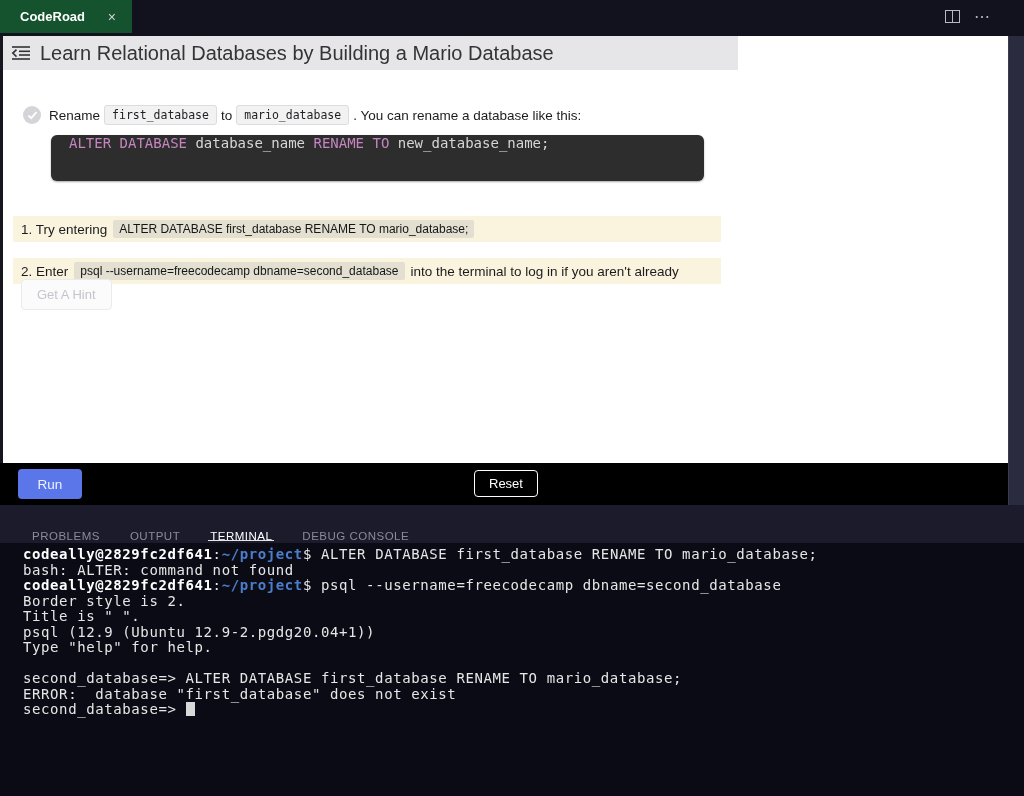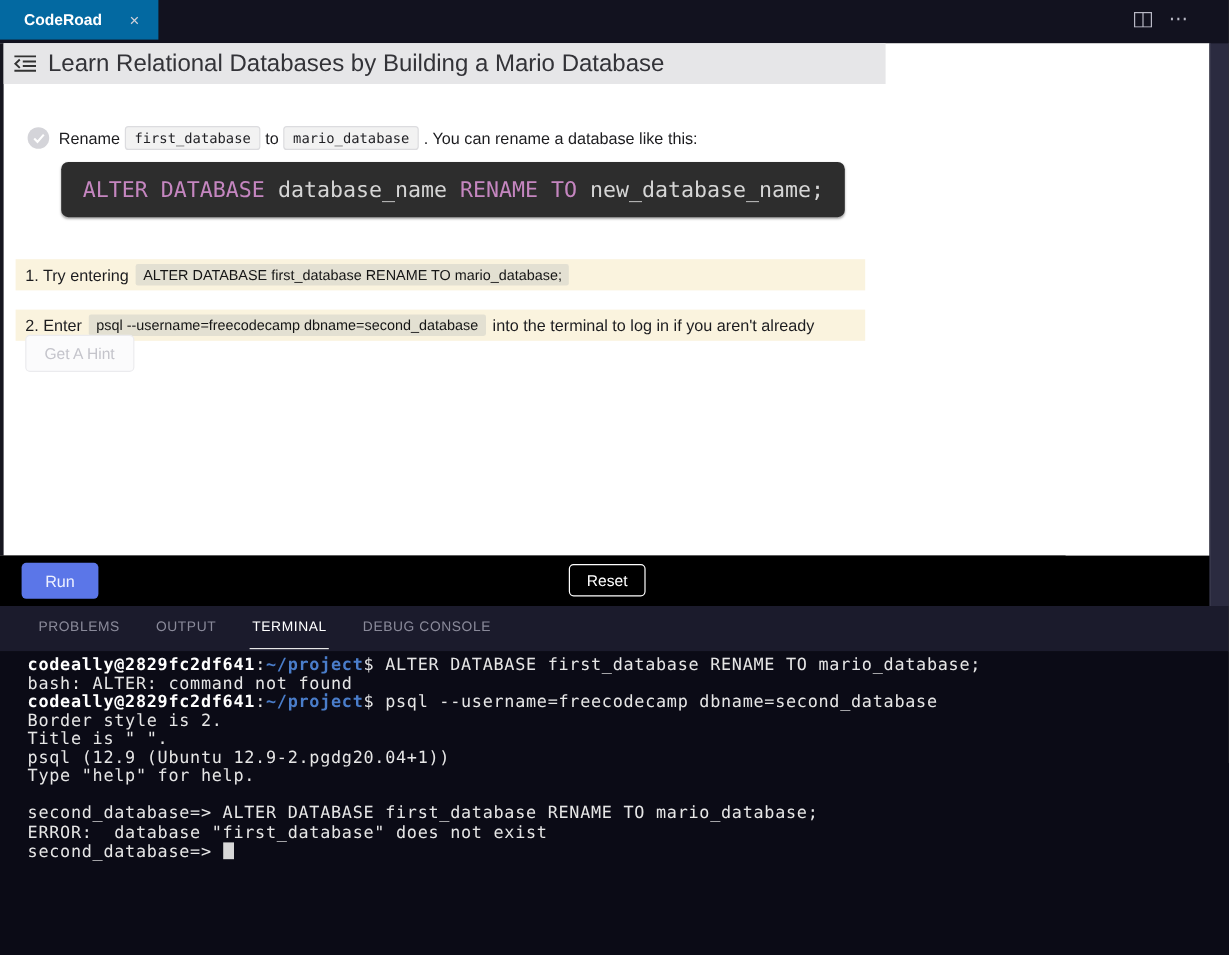--- a/index.html
+++ b/index.html
@@ -12,21 +12,21 @@
   }
 
   
   .tab-bar {
     position: absolute; top: 0; left: 0; width: 1024px; height: 36px;
     background: #12121f;
     display: flex; align-items: flex-start;
   }
   .editor-tab {
     width: 132px; height: 33px;
-    background: #0369a1;
+    background: #14532d;
     display: flex; align-items: center; justify-content: space-between;
     padding: 0 16px 0 20px;
   }
   .editor-tab .tab-label { color: #fff; font-size: 13px; font-weight: bold; }
   .editor-tab .tab-close { color: #d2d2da; font-size: 14px; cursor: pointer; }
   .tabbar-actions {
     margin-left: auto; height: 33px;
     display: flex; align-items: center; gap: 14px; padding-right: 32px;
   }
   .split-icon svg { display: block; }
@@ -62,22 +62,22 @@
   .inline-code {
     font-family: "DejaVu Sans Mono", monospace;
     font-size: 11.5px; color: #1f1f23;
     background: #f2f2f2; border: 1px solid #dcdcdf; border-radius: 3px;
     padding: 2px 7px; margin: 0 4px; white-space: nowrap;
   }
 
   .code-block {
     position: absolute; top: 99px; left: 48px; width: 653px; height: 46px;
     background: #2d2d2d; border-radius: 6px;
-    display: flex; align-items: center; padding-left: 18px;
-    font-family: "DejaVu Sans Mono", monospace; font-size: 18px;
+    display: flex; padding-left: 18px;
+    font-family: "DejaVu Sans Mono", monospace; font-size: 14px;
     white-space: pre;
     box-shadow: 0 1px 2px rgba(0,0,0,.35);
   }
   .tok-kw { color: #c586c0; }
   .tok-plain { color: #d6d6d6; }
 
   .hints { position: absolute; top: 180px; left: 10px; width: 708px; }
   .hint-row {
     background: #faf3de;
     padding: 4px 8px; margin-bottom: 16px;
@@ -117,21 +117,21 @@
     font-family: "Liberation Sans", sans-serif;
   }
 
   
   .panel-tab-bar {
     position: absolute; top: 505px; left: 0; width: 1024px; height: 38px;
     background: #1b1b2c;
     display: flex; gap: 26px; padding-left: 30px;
   }
   .panel-tab {
-    height: 36px; line-height: 37px; padding: 0 2px;
+    height: 36px; line-height: 37px; padding: 13px 2px;
     font-size: 11.5px; letter-spacing: 0.5px; color: #8a8a9a;
     cursor: pointer;
   }
   .panel-tab.active { color: #fff; border-bottom: 1px solid #e6e6e6; }
 
   .terminal {
     position: absolute; top: 543px; left: 0; width: 1024px; height: 285px;
     background: #0b0b16;
     padding: 4px 0 0 23px;
     font-family: "DejaVu Sans Mono", monospace;

